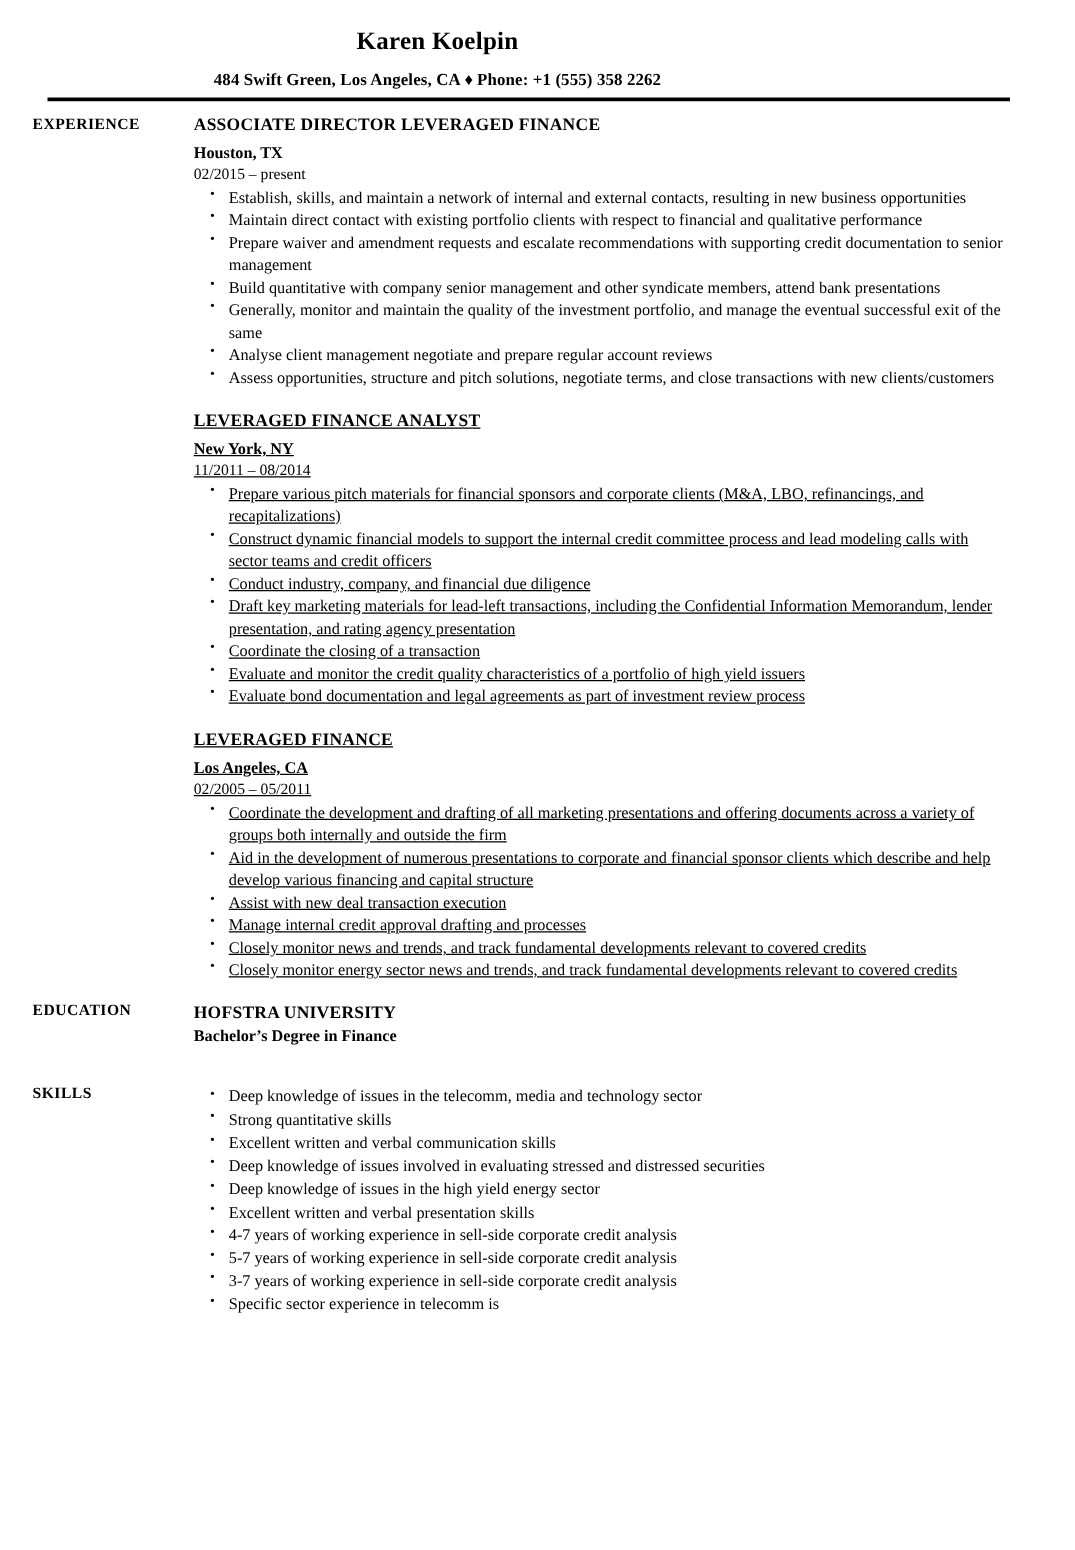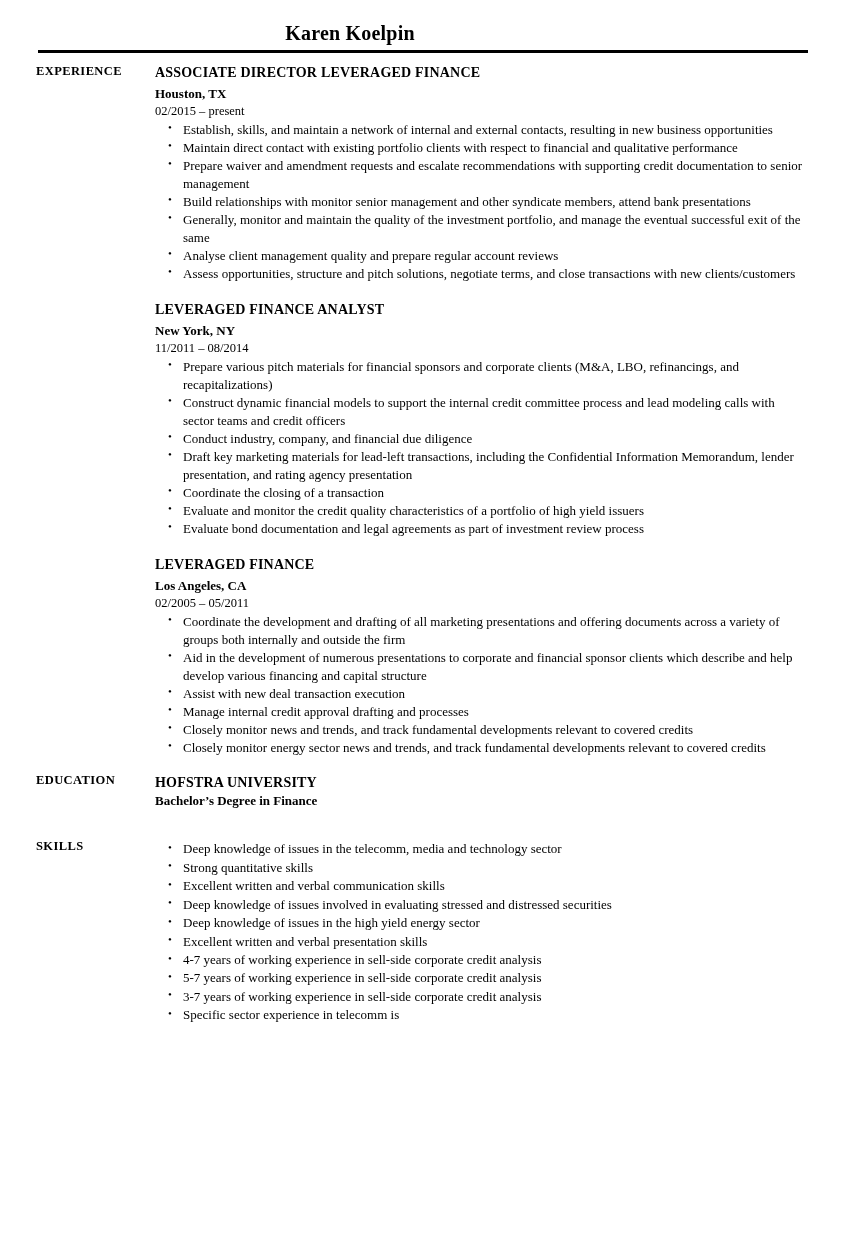--- a/index.html
+++ b/index.html
@@ -54,40 +54,40 @@
   .section {
     display: flex;
     align-items: flex-start;
     width: 860px;
     box-sizing: border-box;
   }
   .section-label-col {
     width: 155px;
     flex: 0 0 155px;
     box-sizing: border-box;
-    padding-left: 36px;
+    padding-left: 26px;
   }
   .section-label {
     font-size: 12.5px;
     font-weight: bold;
     letter-spacing: 0.4px;
   }
   .section-body {
     flex: 1 1 auto;
     padding-right: 52px;
     box-sizing: border-box;
   }
 
   #experience-section { margin-top: 11px; }
   #education-section  { margin-top: 16px; }
   #skills-section     { margin-top: 28px; }
 
   
   .job { margin-bottom: 0; }
-  .job + .job { margin-top: 18px; }
+  .job + .job { margin-top: 18px; text-decoration: underline; }
   .job-title {
     font-size: 14px;
     font-weight: bold;
     letter-spacing: 0.2px;
     line-height: 1.35;
   }
   .job-location {
     font-size: 13px;
     font-weight: bold;
     line-height: 1.4;
@@ -138,40 +138,43 @@
     line-height: 1.42;
   }
 </style>
 </head>
 <body>
 
 <div class="page">
 
   <div class="header">
     <div class="cand-name">Karen Koelpin</div>
+    <div class="contact-line">
+      <span>484 Swift Green, Los Angeles, CA</span><span class="contact-sep">♦</span><span>Phone: +1 (555) 358 2262</span>
+    </div>
   </div>
   <div class="header-rule"></div>
 
   <div class="section" id="experience-section">
     <div class="section-label-col">
       <div class="section-label">EXPERIENCE</div>
     </div>
     <div class="section-body">
 
       <div class="job">
         <div class="job-title">ASSOCIATE DIRECTOR LEVERAGED FINANCE</div>
         <div class="job-location">Houston, TX</div>
         <div class="job-dates">02/2015 – present</div>
         <ul class="bullets">
           <li>Establish, skills, and maintain a network of internal and external contacts, resulting in new business opportunities</li>
           <li>Maintain direct contact with existing portfolio clients with respect to financial and qualitative performance</li>
           <li>Prepare waiver and amendment requests and escalate recommendations with supporting credit documentation to senior management</li>
-          <li>Build relationships with monitor senior management and other syndicate members, attend bank presentations</li>
+          <li>Build quantitative with company senior management and other syndicate members, attend bank presentations</li>
           <li>Generally, monitor and maintain the quality of the investment portfolio, and manage the eventual successful exit of the same</li>
-          <li>Analyse client management quality and prepare regular account reviews</li>
+          <li>Analyse client management negotiate and prepare regular account reviews</li>
           <li>Assess opportunities, structure and pitch solutions, negotiate terms, and close transactions with new clients/customers</li>
         </ul>
       </div>
 
       <div class="job">
         <div class="job-title">LEVERAGED FINANCE ANALYST</div>
         <div class="job-location">New York, NY</div>
         <div class="job-dates">11/2011 – 08/2014</div>
         <ul class="bullets">
           <li>Prepare various pitch materials for financial sponsors and corporate clients (M&amp;A, LBO, refinancings, and recapitalizations)</li>

